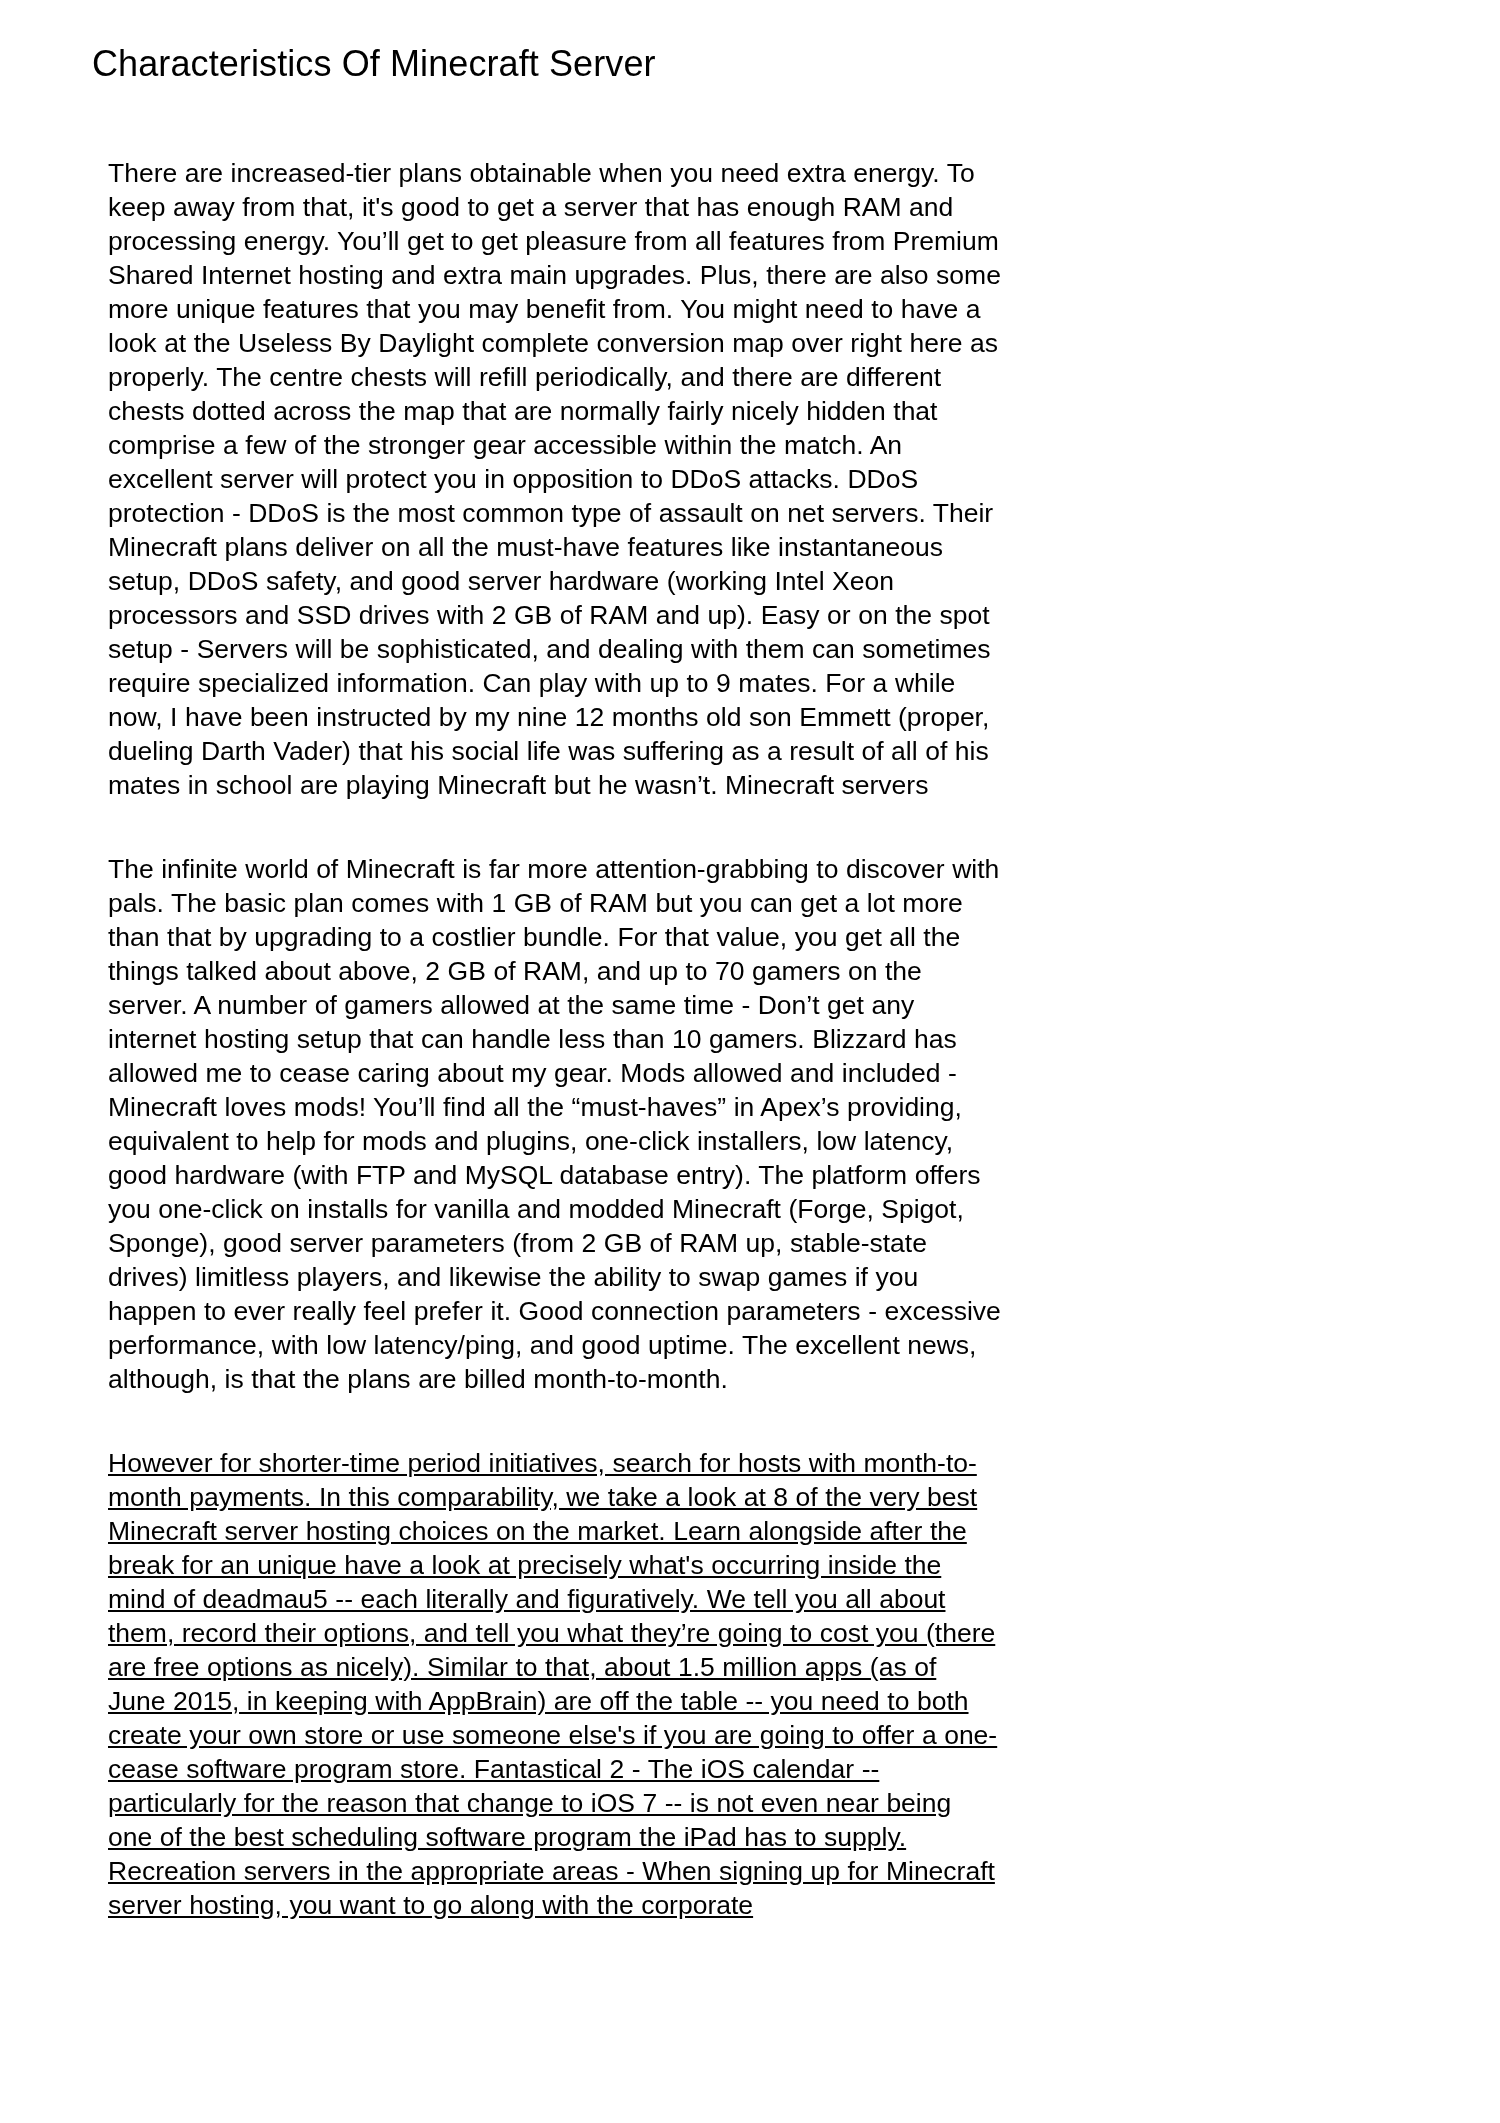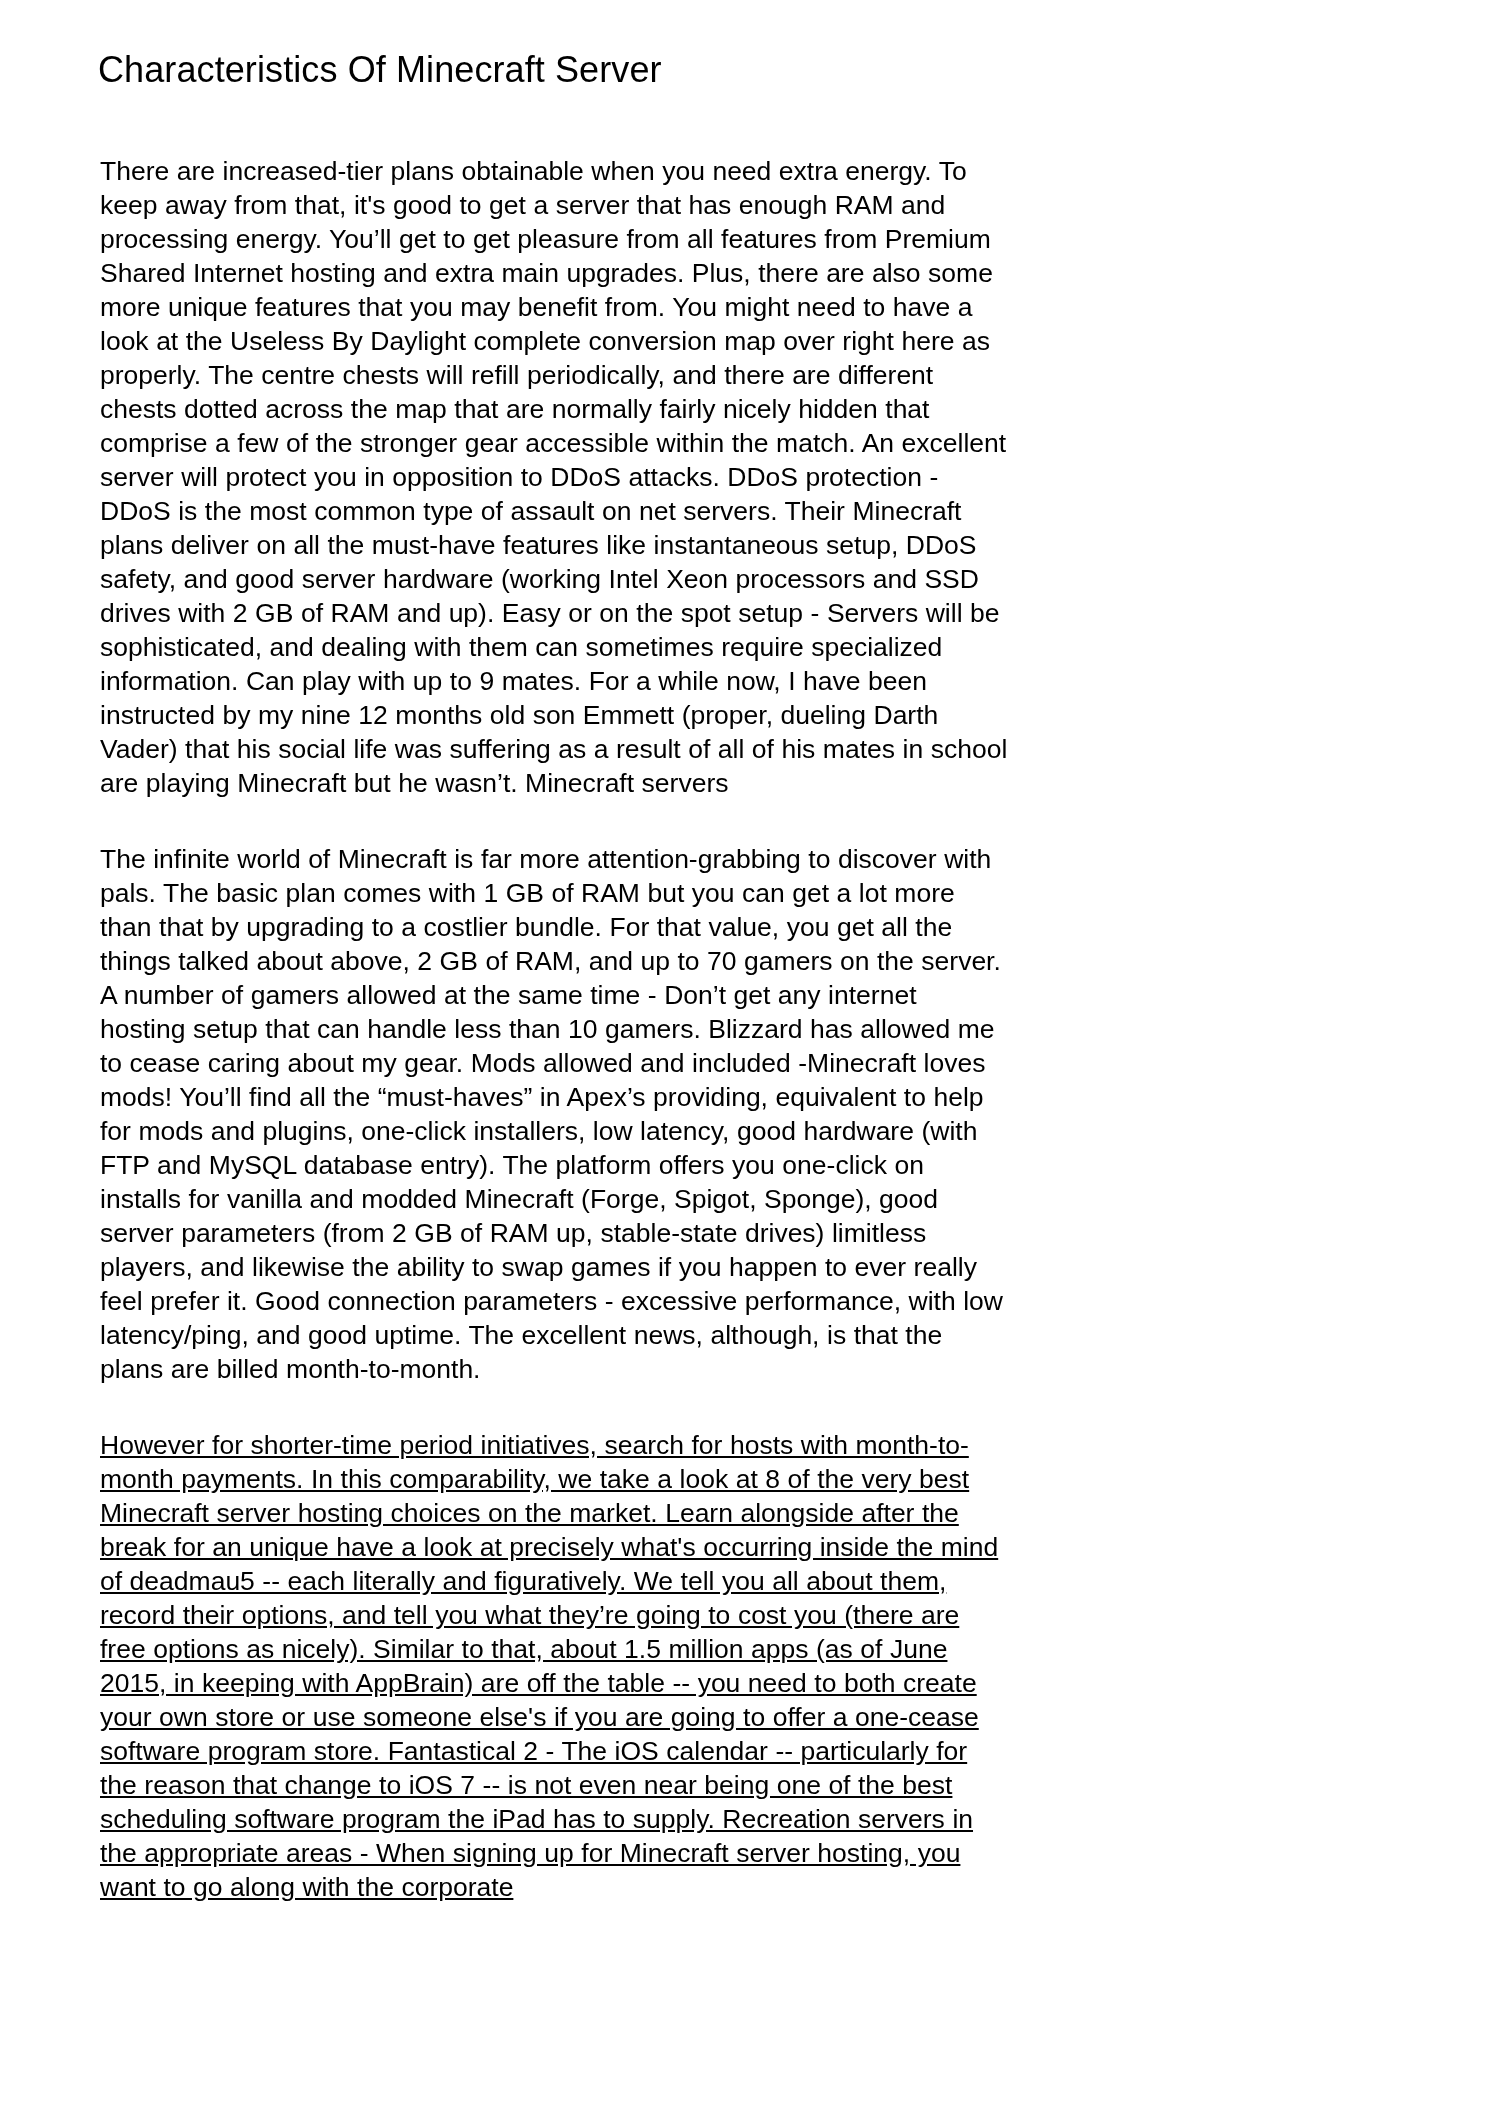--- a/index.html
+++ b/index.html
@@ -26,33 +26,33 @@
   .content {
     position: absolute;
     left: 92px;
     top: 0;
     width: 925px;
   }
   .doc-title {
     font-size: 36px;
     line-height: 44px;
     font-weight: 400;
-    margin: 6px;
+    margin: 0;
     padding: 0;
     letter-spacing: 0.1px;
     color: #000000;
     position: relative;
     top: 42px;
     font-stretch: condensed;
   }
   .paragraph {
     font-size: 26.5px;
     line-height: 34px;
     font-weight: 400;
-    margin: 8px;
+    margin: 16px;
     padding: 0;
     text-align: left;
     color: #000000;
     word-spacing: 0.15px;
     font-stretch: condensed;
   }
   .paragraph.p1 { position: relative; top: 96px; }
   .paragraph.p2 { position: relative; top: 130px; }
   .paragraph.p3 { position: relative; top: 164px; text-decoration: underline; }
 </style>

